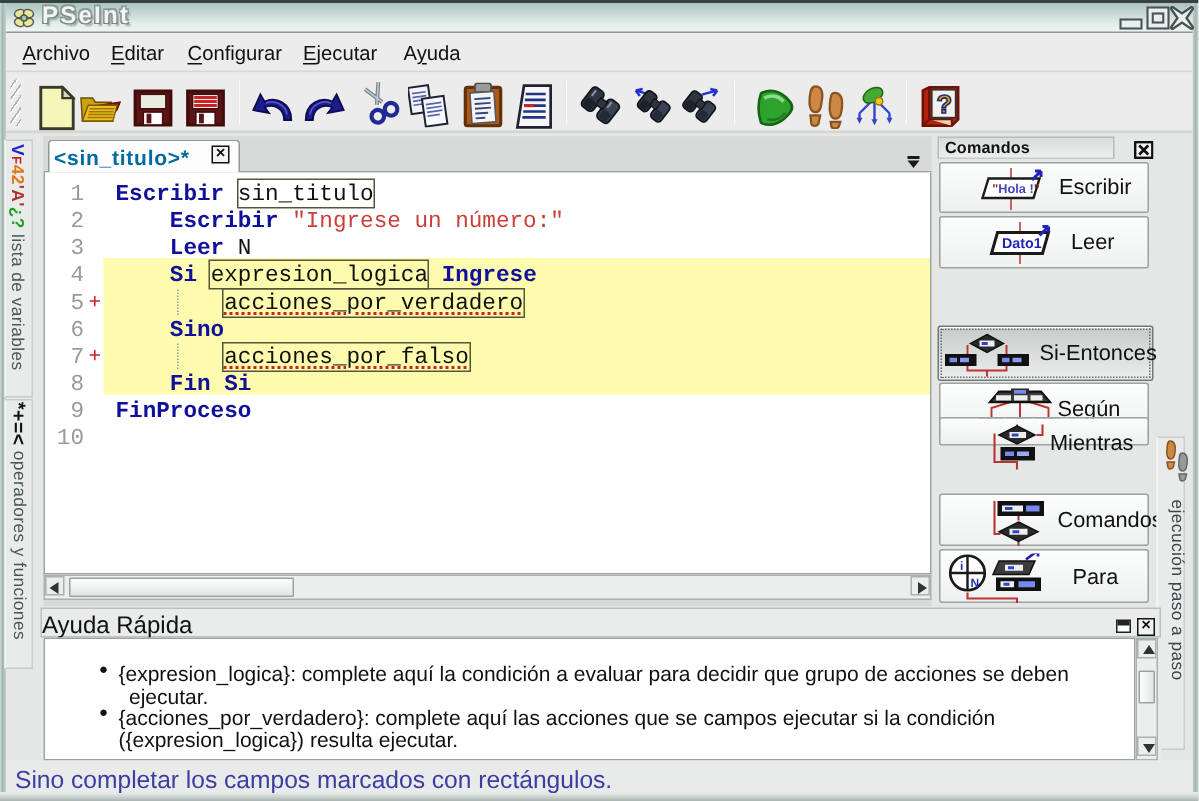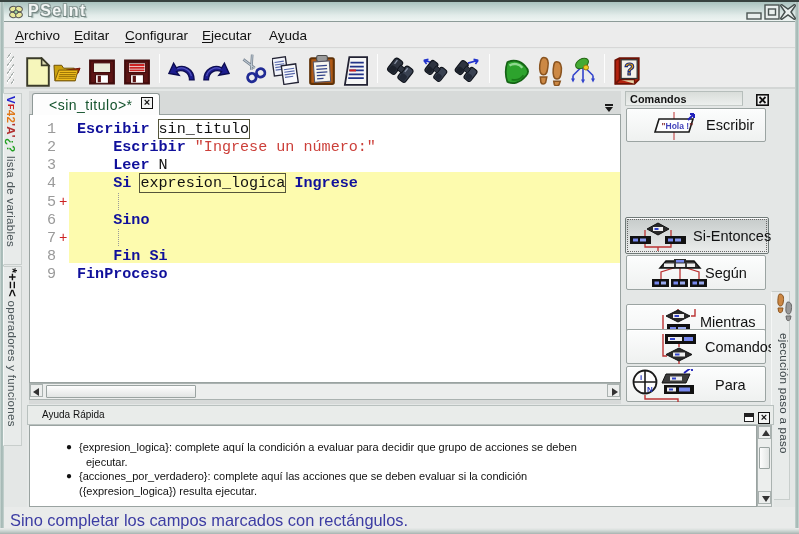--- a/index.html
+++ b/index.html
@@ -27,21 +27,21 @@
 .tsep{position:absolute;width:1px;height:29px;background:#b4b8b7;border-right:1px solid #fdfdfd}
 
 #mainbg{position:absolute;left:4px;top:89px;width:791px;height:440px;background:#e4e7e6}
 
 .vtab{position:absolute;left:3px;width:19px;background:#e8ebea;border:1px solid #c8cecc;border-left:1px solid #f5f7f6}
 .vtxt{writing-mode:vertical-rl;text-orientation:mixed;font-size:11.5px;color:#4a5558;letter-spacing:.3px}
 
 #edpanel{position:absolute;left:29px;top:91px;width:592px;height:313px;background:#d7dad9}
 #tabbar{position:absolute;left:0;top:0;width:592px;height:24px;background:#d7dad9;border-bottom:1px solid #9aa3a1}
 #tab1{position:absolute;left:3px;top:2px;width:128px;height:22px;background:#fdfdfd;border:1px solid #8f9997;border-bottom:none;border-radius:3px 3px 0 0;}
-#tab1 span{position:absolute;left:16px;top:3px;font-weight:normal;font-size:14px;letter-spacing:0.5px;color:#14532d}
+#tab1 span{position:absolute;left:3px;top:3px;font-weight:bold;font-size:14px;letter-spacing:0.5px;color:#0369a1}
 #edtext{position:absolute;left:0;top:24px;width:592px;height:268px;background:#fff;border:1px solid #9aa3a1;border-top:none;overflow:hidden}
 #hscroll{position:absolute;left:0;top:292px;width:592px;height:17px;background:#eceeed;border:1px solid #aab2b0}
 .cl{position:absolute;left:0;width:590px;height:18.15px;font-family:"Liberation Mono",monospace;font-size:15.1px;line-height:18.15px;white-space:pre}
 .code{position:absolute;left:47px;top:0;color:#111}
 .lnum{position:absolute;width:26px;text-align:right;color:#9a9a9a;font-weight:normal}
 .kw{color:#10109b;font-weight:bold}
 .str{color:#cc3f39}
 .idbox{outline:1px solid #55553a;outline-offset:0px}
 .sq{text-decoration:underline dotted #cc2222 2px;text-underline-offset:3px}
 .plus{position:absolute;color:#cc2222;font-weight:normal;font-size:14px}
@@ -51,24 +51,24 @@
 #cmdpanel{position:absolute;left:625px;top:91px;width:143px;height:312px;background:#e4e7e6}
 #cmdhead{position:absolute;left:0;top:0;width:118px;height:15px;background:linear-gradient(#d9ddda,#ecefed);border:1px solid #b6bebb;border-bottom:1px solid #c6ccc9}
 #cmdhead b{position:absolute;left:4px;top:0.5px;font-size:10.8px;letter-spacing:0.1px;color:#111}
 .cbtn{position:absolute;left:1px;width:140px;height:35px;background:linear-gradient(#fcfdfd,#eff1f0);border:1px solid #9ba4a2;border-radius:2px;box-shadow:inset 0 1px 0 #fff}
 .cbtn .lbl{position:absolute;font-size:14.5px;color:#111;white-space:nowrap}
 .cbtn.sel{background:linear-gradient(#c6cbca,#eceeed);border:1px solid #707a78;outline:1px dotted #666;outline-offset:-3px}
 .closebox{position:absolute;width:12px;height:12px;border:1.4px solid #111;background:#f2f3f2;color:#111;font-size:11px;line-height:9px;text-align:center;font-weight:bold}
 
 #ayuda{position:absolute;left:27px;top:405px;width:747px;height:102px;background:#e7eae9}
 #ayhead{position:absolute;left:0;top:0;width:747px;height:20px;border:1px solid #b9c1bf;background:#e9ecea}
-#ayhead span{position:absolute;left:14px;top:3px;font-size:10px;color:#111}
+#ayhead span{position:absolute;left:0;top:3px;font-size:16px;color:#111}
 #aybody{position:absolute;left:2px;top:20px;width:728px;height:82px;background:#fff;border:1px solid #9aa3a1}
 #ayscroll{position:absolute;left:730px;top:20px;width:15px;height:82px;background:#eceeed;border:1px solid #aab2b0}
-.aytext{position:absolute;font-size:11px;color:#111;white-space:nowrap}
+.aytext{position:absolute;font-size:14px;color:#111;white-space:nowrap}
 #statusbar{position:absolute;left:4px;top:507px;width:791px;height:21px;background:#e9ebea}
 #statusbar span{position:absolute;left:6px;top:3.5px;font-size:16.4px;color:#3c3ca3;letter-spacing:0px}
 .sbtn{position:absolute;width:13px;height:13px;background:#eceeed;border:1px solid #aab2b0}
 .arr{position:absolute;width:0;height:0}
 .arr.up{left:2.5px;top:3px;border-left:4px solid transparent;border-right:4px solid transparent;border-bottom:6px solid #333}
 .arr.dn{left:2.5px;top:4px;border-left:4px solid transparent;border-right:4px solid transparent;border-top:6px solid #333}
 .arr.lt{left:2px;top:2.5px;border-top:4px solid transparent;border-bottom:4px solid transparent;border-right:6px solid #333}
 .arr.rt{left:4px;top:2.5px;border-top:4px solid transparent;border-bottom:4px solid transparent;border-left:6px solid #333}
 svg{display:block}
 </style></head>
@@ -253,25 +253,26 @@
   <div class="abs" style="left:576px;top:12.5px;width:8px;height:2px;background:#1a1a1a"></div>
   <div class="abs" style="left:576px;top:16px;width:0;height:0;border-left:4px solid transparent;border-right:4px solid transparent;border-top:5px solid #1a1a1a"></div>
   <div id="edtext">
     <div class="yellow"></div>
     <div class="iguide" style="left:88px;top:78px;height:17px"></div>
     <div class="iguide" style="left:88px;top:114px;height:17px"></div>
     <div class="cl" style="top:5px"><span class="lnum">1</span><span class="code"><span class="kw">Escribir</span> <span class="idbox">sin_titulo</span></span></div>
     <div class="cl" style="top:23.1px"><span class="lnum">2</span><span class="code">    <span class="kw">Escribir</span> <span class="str">"Ingrese un número:"</span></span></div>
     <div class="cl" style="top:41.3px"><span class="lnum">3</span><span class="code">    <span class="kw">Leer</span> N</span></div>
     <div class="cl" style="top:59.4px"><span class="lnum">4</span><span class="code">    <span class="kw">Si</span> <span class="idbox">expresion_logica</span> <span class="kw">Ingrese</span></span></div>
-    <div class="cl" style="top:77.6px"><span class="lnum">5</span><span class="plus" style="left:29px">+</span></div>
+    <div class="cl" style="top:77.6px"><span class="lnum">5</span><span class="plus" style="left:29px">+</span><span class="code">        <span class="idbox sq">acciones_por_verdadero</span></span></div>
     <div class="cl" style="top:95.7px"><span class="lnum">6</span><span class="code">    <span class="kw">Sino</span></span></div>
-    <div class="cl" style="top:113.9px"><span class="lnum">7</span><span class="plus" style="left:29px">+</span></div>
+    <div class="cl" style="top:113.9px"><span class="lnum">7</span><span class="plus" style="left:29px">+</span><span class="code">        <span class="idbox sq">acciones_por_falso</span></span></div>
     <div class="cl" style="top:132px"><span class="lnum">8</span><span class="code">    <span class="kw">Fin Si</span></span></div>
     <div class="cl" style="top:150.2px"><span class="lnum">9</span><span class="code"><span class="kw">FinProceso</span></span></div>
+    <div class="cl" style="top:168.3px"><span class="lnum">10</span></div>
   </div>
   <div id="hscroll">
    <div class="sbtn" style="left:0px;top:0px">
         <div class="arr lt"></div>
       </div>
    <div class="abs" style="left:16px;top:1px;width:150px;height:13px;background:linear-gradient(#fdfdfd,#e2e5e4);border:1px solid #9aa3a1;border-radius:1px"></div>
    <div class="sbtn" style="right:0px;top:0px">
         <div class="arr rt"></div>
       </div>
   </div>
@@ -286,20 +287,29 @@
       <path d="M3.5 3 L9.5 9 M9.5 3 L3.5 9" stroke="#111" stroke-width="1.8"></path>
     </svg>
   <div class="cbtn" style="top:17px;height:34px">
     <svg style="position:absolute;left:20px;top:3px" width="54" height="28" viewBox="0 0 54 28">
       <line x1="27" y1="0" x2="27" y2="28" stroke="#bb3333" stroke-width="1"></line>
       <path d="M8 20 L12 7 L46 7 L42 20 Z" fill="#fff" stroke="#1a1a1a" stroke-width="1.6"></path>
       <text x="14.5" y="16.5" font-size="8.5" font-weight="bold" fill="#4444bb" font-family="Liberation Sans"><tspan fill="#883333">"</tspan>Hola !<tspan fill="#883333">"</tspan></text>
       <path d="M41 8 L47 2 M47 2 L43 2 M47 2 L47 6" stroke="#2222bb" stroke-width="2" fill="none"></path>
     </svg>
     <span class="lbl" style="left:79px;top:8px">Escribir</span>
+    </div>
+  <div class="cbtn" style="top:53px;height:34.5px">
+    <svg style="position:absolute;left:26px;top:3px" width="54" height="28" viewBox="0 0 54 28">
+      <line x1="27" y1="0" x2="27" y2="28" stroke="#bb3333" stroke-width="1"></line>
+      <path d="M8 21 L12 7 L46 7 L42 21 Z" fill="#fff" stroke="#1a1a1a" stroke-width="2"></path>
+      <text x="15" y="17.5" font-size="9.5" font-weight="bold" fill="#2222bb" font-family="Liberation Sans">Dato1</text>
+      <path d="M40 9 L46 3 M46 3 L42 3 M46 3 L46 7" stroke="#2222bb" stroke-width="2" fill="none"></path>
+    </svg>
+    <span class="lbl" style="left:87px;top:9px">Leer</span>
     </div>
   <div class="cbtn sel" style="top:125.5px;height:37px;left:0;width:144px">
     <svg style="position:absolute;left:3px;top:4px" width="58" height="30" viewBox="0 0 58 30">
       <path d="M16 8 L16 25 L42 25 L42 8 M29 25 L29 29" stroke="#bb3333" stroke-width="1.3" fill="none"></path>
       <path d="M29 1 L40 7 L29 13 L18 7 Z" fill="#2a2a2a" stroke="#111"></path>
       <rect x="24" y="5" width="10" height="4" fill="#eee"></rect>
         <rect x="25.5" y="6" width="4" height="2" fill="#3344cc"></rect>
       <rect x="1" y="14" width="21" height="8" fill="#111"></rect>
       <rect x="4" y="16.5" width="5" height="3" fill="#7788ee"></rect>
         <rect x="11" y="16.5" width="6" height="3" fill="#8899ee"></rect>
@@ -323,21 +333,21 @@
         <rect x="39" y="21" width="17" height="8" fill="#111"></rect>
       <rect x="3.5" y="23.5" width="4.5" height="3" fill="#7788ee"></rect>
         <rect x="10" y="23.5" width="5" height="3" fill="#99aaee"></rect>
       <rect x="22.5" y="23.5" width="4.5" height="3" fill="#7788ee"></rect>
         <rect x="29" y="23.5" width="5" height="3" fill="#99aaee"></rect>
       <rect x="41.5" y="23.5" width="4.5" height="3" fill="#7788ee"></rect>
         <rect x="48" y="23.5" width="5" height="3" fill="#99aaee"></rect>
     </svg>
     <span class="lbl" style="left:78px;top:9px">Según</span>
     </div>
-  <div class="cbtn" style="top:213px;height:48px">
+  <div class="cbtn" style="top:187px;height:19px">
     <svg style="position:absolute;left:28px;top:2px" width="46" height="33" viewBox="0 0 46 33">
       <path d="M8 8 L8 27 L23 27 L23 32 M23 2 L23 5 M36 9 L40 9 L40 2" stroke="#bb3333" stroke-width="1.4" fill="none"></path>
       <path d="M23 3 L35 9 L23 15 L11 9 Z" fill="#2a2a2a" stroke="#111"></path>
       <rect x="18" y="7" width="11" height="4" fill="#eee"></rect>
         <rect x="19.5" y="8" width="4.5" height="2" fill="#3344cc"></rect>
       <rect x="12" y="17" width="23" height="9" fill="#111"></rect>
       <rect x="15" y="20" width="6" height="3" fill="#7788ee"></rect>
         <rect x="23" y="20" width="8" height="3" fill="#99aaee"></rect>
     </svg>
     <span class="lbl" style="left:73px;top:9px">Mientras</span>
@@ -390,21 +400,21 @@
     </div>
   <div class="abs" style="left:717px;top:8px;width:10px;height:9px;border:1px solid #222;background:#fff">
       <div style="height:3px;background:#222"></div>
     </div>
   <div class="closebox" style="left:731px;top:7px">×</div>
   <div id="aybody">
     <div class="aytext" style="left:36px;top:15px;font-size:10px">●</div>
     <div class="aytext" style="left:49px;top:14.5px">{expresion_logica}: complete aquí la condición a evaluar para decidir que grupo de acciones se deben</div>
     <div class="aytext" style="left:56px;top:29.5px">ejecutar.</div>
     <div class="aytext" style="left:36px;top:44px;font-size:10px">●</div>
-    <div class="aytext" style="left:49px;top:43.5px">{acciones_por_verdadero}: complete aquí las acciones que se deben evaluar si la condición</div>
+    <div class="aytext" style="left:49px;top:43.5px">{acciones_por_verdadero}: complete aquí las acciones que se campos ejecutar si la condición</div>
     <div class="aytext" style="left:49px;top:58.5px">({expresion_logica}) resulta ejecutar.</div>
   </div>
   <div id="ayscroll">
    <div class="sbtn" style="left:0px;top:0px">
         <div class="arr up"></div>
       </div>
    <div class="abs" style="left:1px;top:21px;width:11px;height:22px;background:linear-gradient(90deg,#fdfdfd,#e2e5e4);border:1px solid #9aa3a1;border-radius:1px"></div>
    <div class="sbtn" style="left:0px;top:65px">
         <div class="arr dn"></div>
       </div>

